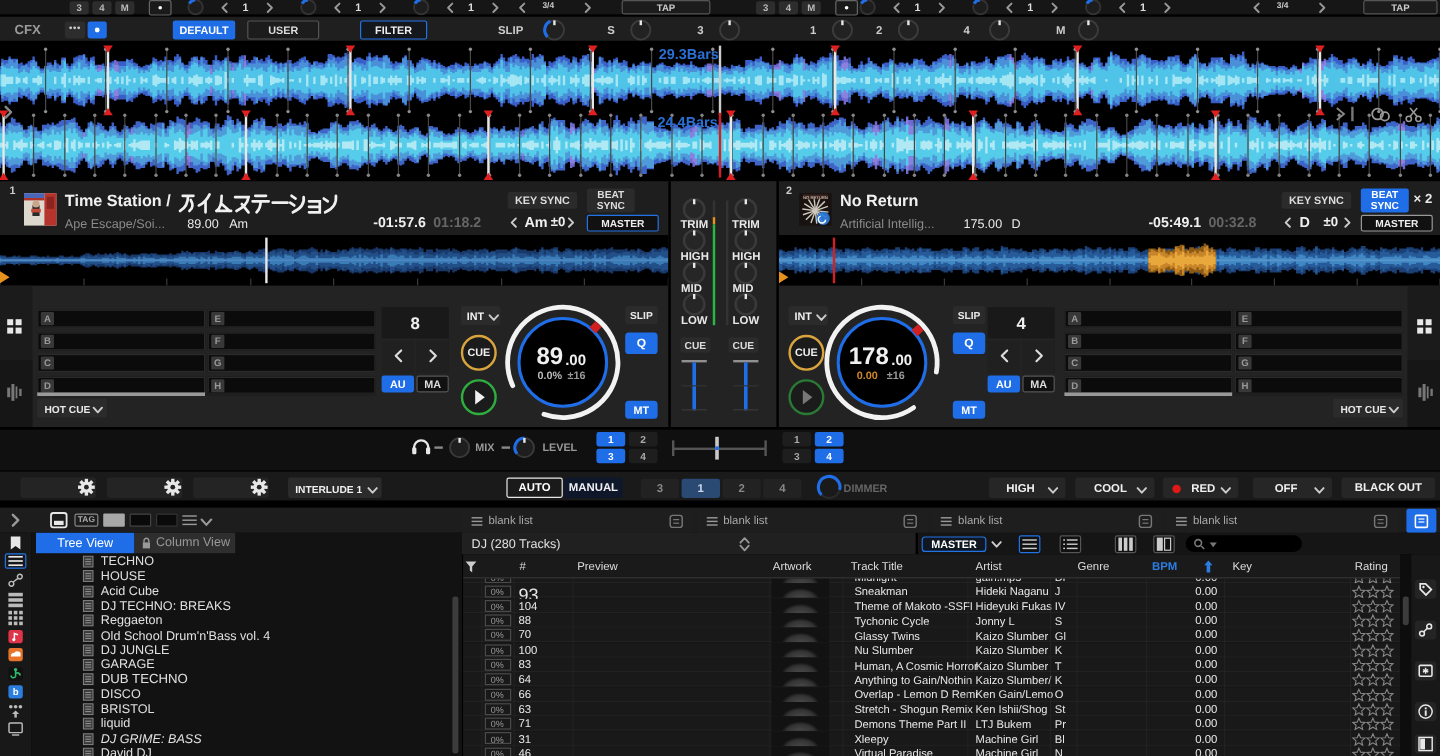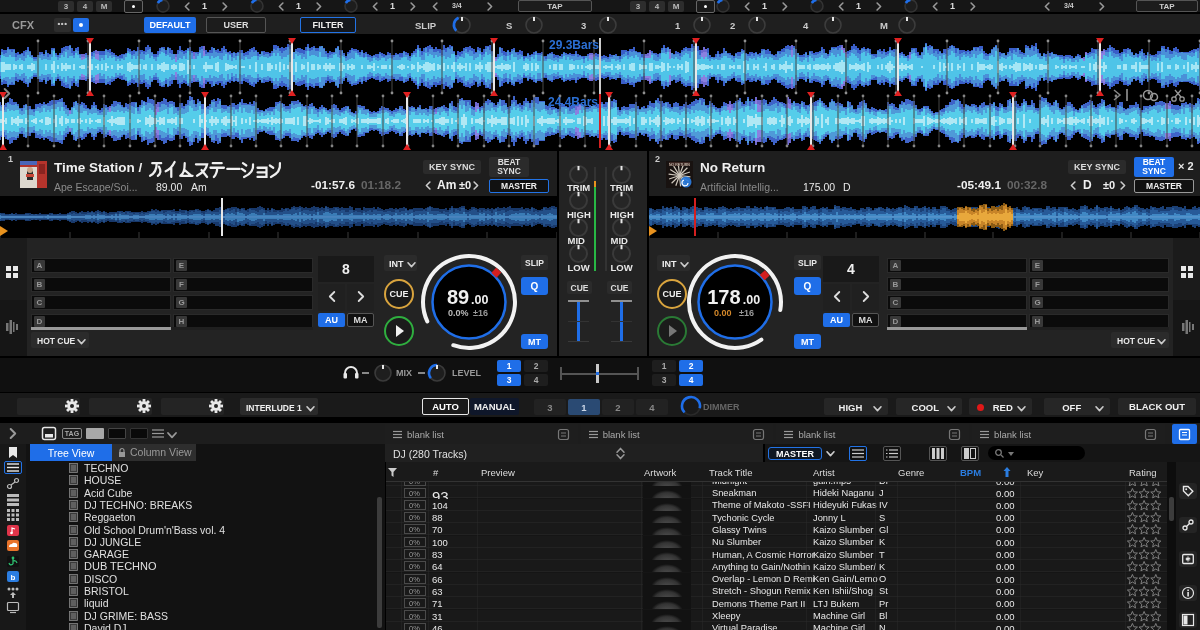--- a/index.html
+++ b/index.html
@@ -1155,21 +1155,21 @@
     </svg>
     <div class="tx" style="left:84px;top:597.3px;font-size:10.5px;color:#e0e0e0;font-weight:normal;">liquid</div>
     <svg class="b" style="left:69px;top:610.6px" width="9" height="10" viewBox="0 0 9 10">
       <rect x="0.5" y="0.5" width="8" height="9" fill="#3a3a3a" stroke="#888" stroke-width="0.8"></rect>
       <g stroke="#999" stroke-width="0.8">
         <line x1="2" y1="3" x2="7" y2="3"></line>
         <line x1="2" y1="5" x2="7" y2="5"></line>
         <line x1="2" y1="7" x2="7" y2="7"></line>
       </g>
     </svg>
-    <div class="tx" style="left:84px;top:609.6px;font-size:10.5px;color:#e0e0e0;font-weight:normal;">DJ GRIME: BASS</div>
+    <div class="tx" style="left:84px;top:609.6px;font-size:10.5px;color:#e0e0e0;font-weight:normal;font-style:italic;">DJ GRIME: BASS</div>
     <svg class="b" style="left:69px;top:622.9px" width="9" height="10" viewBox="0 0 9 10">
       <rect x="0.5" y="0.5" width="8" height="9" fill="#3a3a3a" stroke="#888" stroke-width="0.8"></rect>
       <g stroke="#999" stroke-width="0.8">
         <line x1="2" y1="3" x2="7" y2="3"></line>
         <line x1="2" y1="5" x2="7" y2="5"></line>
         <line x1="2" y1="7" x2="7" y2="7"></line>
       </g>
     </svg>
     <div class="tx" style="left:84px;top:621.9px;font-size:10.5px;color:#e0e0e0;font-weight:normal;">David DJ</div>
     <div class="b" style="left:377px;top:497px;width:5px;height:131px;background:#3c3c3c;border-radius:2px;"></div>

